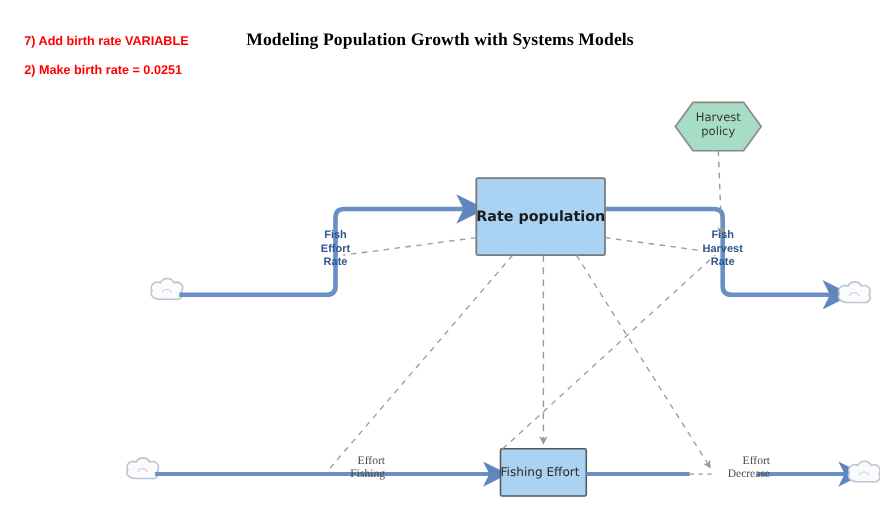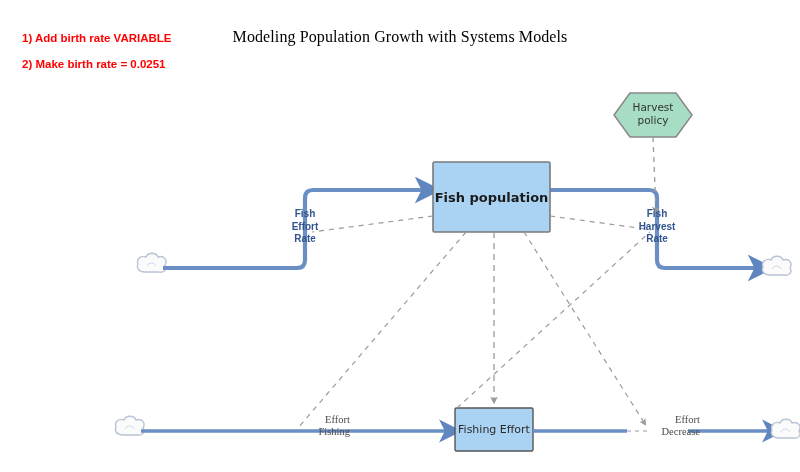--- a/index.html
+++ b/index.html
@@ -11,21 +11,21 @@
     overflow:hidden;
     position:relative;
   }
   #canvas{position:absolute;left:0;top:0;width:800px;height:472px;}
 
   .title{
     position:absolute;
     left:0;top:28px;width:800px;
     text-align:center;
     font-family:"Liberation Serif", serif;
-    font-weight:normal;
+    font-weight:bold;
     font-size:16px;
     color:#000000;
     letter-spacing:0.1px;
   }
 
   .notes{
     position:absolute;
     left:22px;top:32px;
     width:230px;
     color:#ff0000;
@@ -82,21 +82,21 @@
   }
 </style>
 </head>
 <body>
 
 <div id="canvas">
 
   <div class="title">Modeling Population Growth with Systems Models</div>
 
   <div class="notes">
-    <div class="note-line">1) Add birth rate VARIABLE</div>
+    <div class="note-line">7) Add birth rate VARIABLE</div>
     <div class="note-line">2) Make birth rate = 0.0251</div>
   </div>
 
   <svg id="wires" viewBox="0 0 800 472" xmlns="http://www.w3.org/2000/svg">
     <defs>
       <marker id="pipeArrow" markerWidth="9" markerHeight="9" refX="2.2" refY="3.2" orient="auto" markerUnits="strokeWidth">
         <path d="M0,0 L6.4,3.2 L0,6.4 L1.6,3.2 Z" fill="#5f86bf"></path>
       </marker>
       <marker id="linkArrow" markerWidth="8" markerHeight="8" refX="4.2" refY="3" orient="auto" markerUnits="strokeWidth">
         <path d="M0,0 L6,3 L0,6 L1.6,3 Z" fill="#9a9a9a"></path>
@@ -156,23 +156,23 @@
 
     <path d="M494,232 L494,402" fill="none" stroke="#9a9a9a" stroke-width="1.3" stroke-dasharray="6,5" marker-end="url(#linkArrow)"></path>
 
     <path d="M524,232 L645,424" fill="none" stroke="#9a9a9a" stroke-width="1.2" stroke-dasharray="5,5" marker-end="url(#linkArrow)"></path>
 
     <path d="M457,408 L650,232" fill="none" stroke="#9a9a9a" stroke-width="1.2" stroke-dasharray="5,5"></path>
 
     <path d="M627,431 L648,431" fill="none" stroke="#9a9a9a" stroke-width="1.2" stroke-dasharray="4,4"></path>
   </svg>
 
-  <div class="stock-label big" style="left:433px;top:190px;width:117px;">Fish population</div>
+  <div class="stock-label big" style="left:433px;top:190px;width:117px;">Rate population</div>
 
-  <div class="stock-label" style="left:455px;top:423px;width:78px;font-size:11px;">Fishing Effort</div>
+  <div class="stock-label" style="left:455px;top:423px;width:63px;font-size:11px;">Fishing Effort</div>
 
   <div class="rate-label" style="left:265px;top:208px;width:80px;">
     <div>Fish</div>
     <div>Effort</div>
     <div>Rate</div>
   </div>
 
   <div class="rate-label" style="left:617px;top:208px;width:80px;">
     <div>Fish</div>
     <div>Harvest</div>

